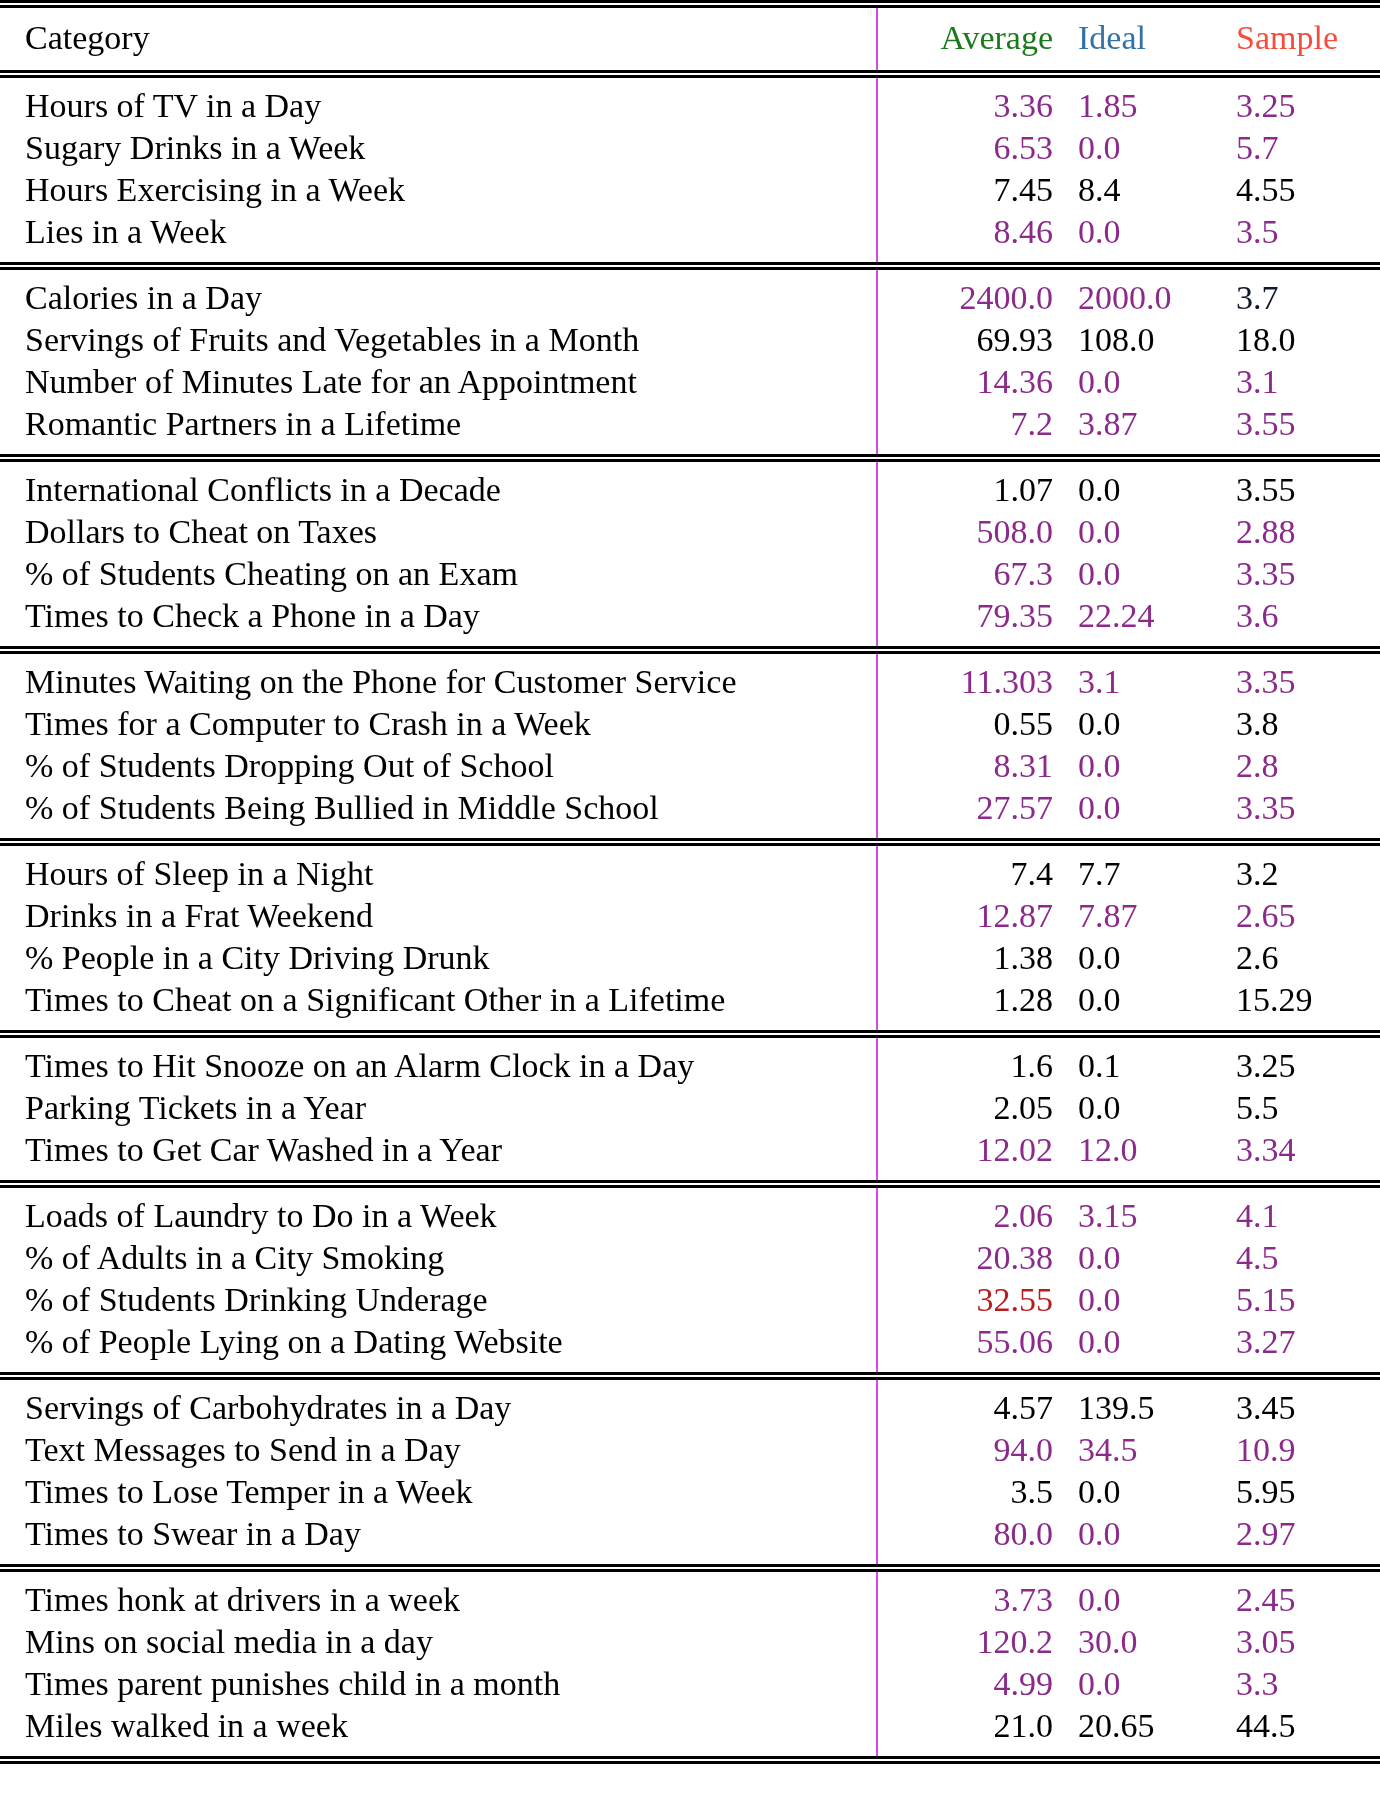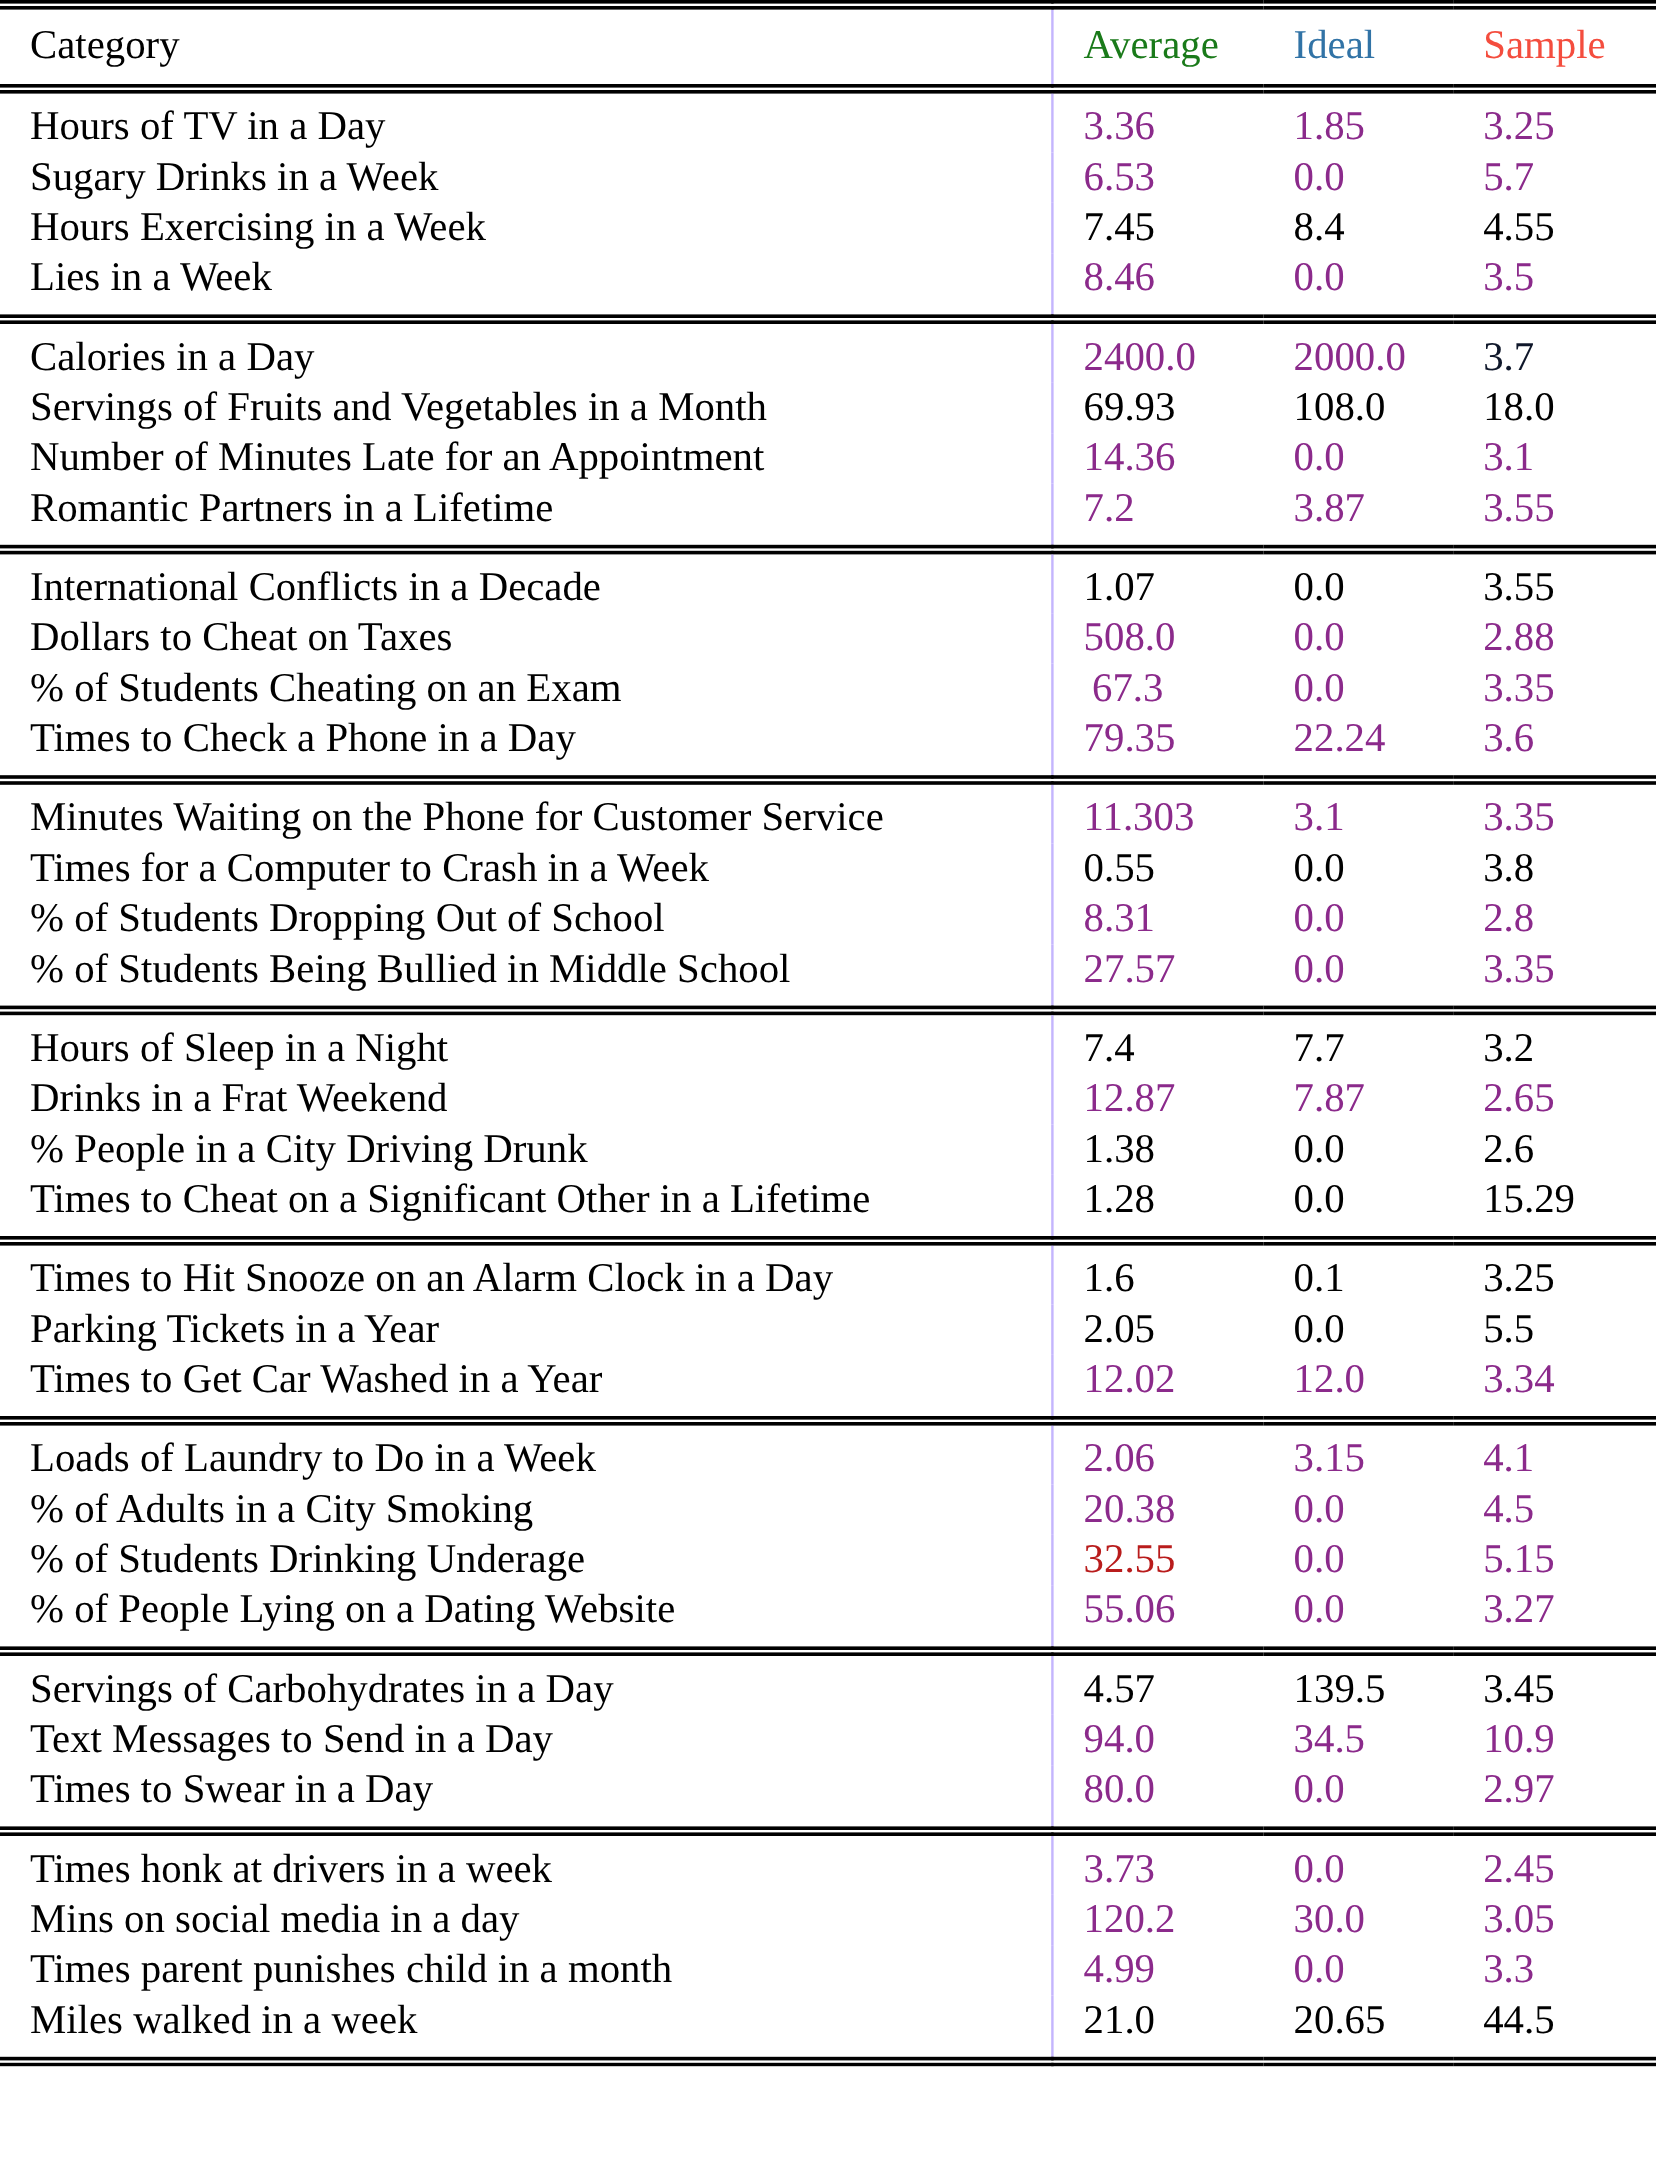--- a/index.html
+++ b/index.html
@@ -31,21 +31,21 @@
     font-size: 34px;
     font-weight: normal;
     text-align: left;
     padding: 0 0 0 25px;
     line-height: 42px;
     white-space: nowrap;
     overflow: hidden;
   }
   thead th { padding-top: 9px; padding-bottom: 11px; }
 
-  .vline { border-left: 2px solid #c4b5fd; }
+  .vline { border-left: 2px solid #d946ef; text-align: right; }
 
   tbody tr:first-child td { padding-top: 7px; }
   tbody tr:last-child td  { padding-bottom: 9px; }
 </style>
 </head>
 <body>
 
 <table class="results">
   <colgroup>
     <col class="c-cat">
@@ -244,20 +244,26 @@
     <td class="val" style="color: rgb(0, 0, 0);">139.5</td>
     <td class="val" style="color: rgb(0, 0, 0);">3.45</td>
   </tr>
       <tr>
     <td class="cat">Text Messages to Send in a Day</td>
     <td class="val vline" style="color: rgb(139, 42, 139);">94.0</td>
     <td class="val" style="color: rgb(139, 42, 139);">34.5</td>
     <td class="val" style="color: rgb(139, 42, 139);">10.9</td>
   </tr>
       <tr>
+    <td class="cat">Times to Lose Temper in a Week</td>
+    <td class="val vline" style="color: rgb(0, 0, 0);">3.5</td>
+    <td class="val" style="color: rgb(0, 0, 0);">0.0</td>
+    <td class="val" style="color: rgb(0, 0, 0);">5.95</td>
+  </tr>
+      <tr>
     <td class="cat">Times to Swear in a Day</td>
     <td class="val vline" style="color: rgb(139, 42, 139);">80.0</td>
     <td class="val" style="color: rgb(139, 42, 139);">0.0</td>
     <td class="val" style="color: rgb(139, 42, 139);">2.97</td>
   </tr>
     </tbody>
     <tbody>
       <tr>
     <td class="cat">Times honk at drivers in a week</td>
     <td class="val vline" style="color: rgb(139, 42, 139);">3.73</td>

